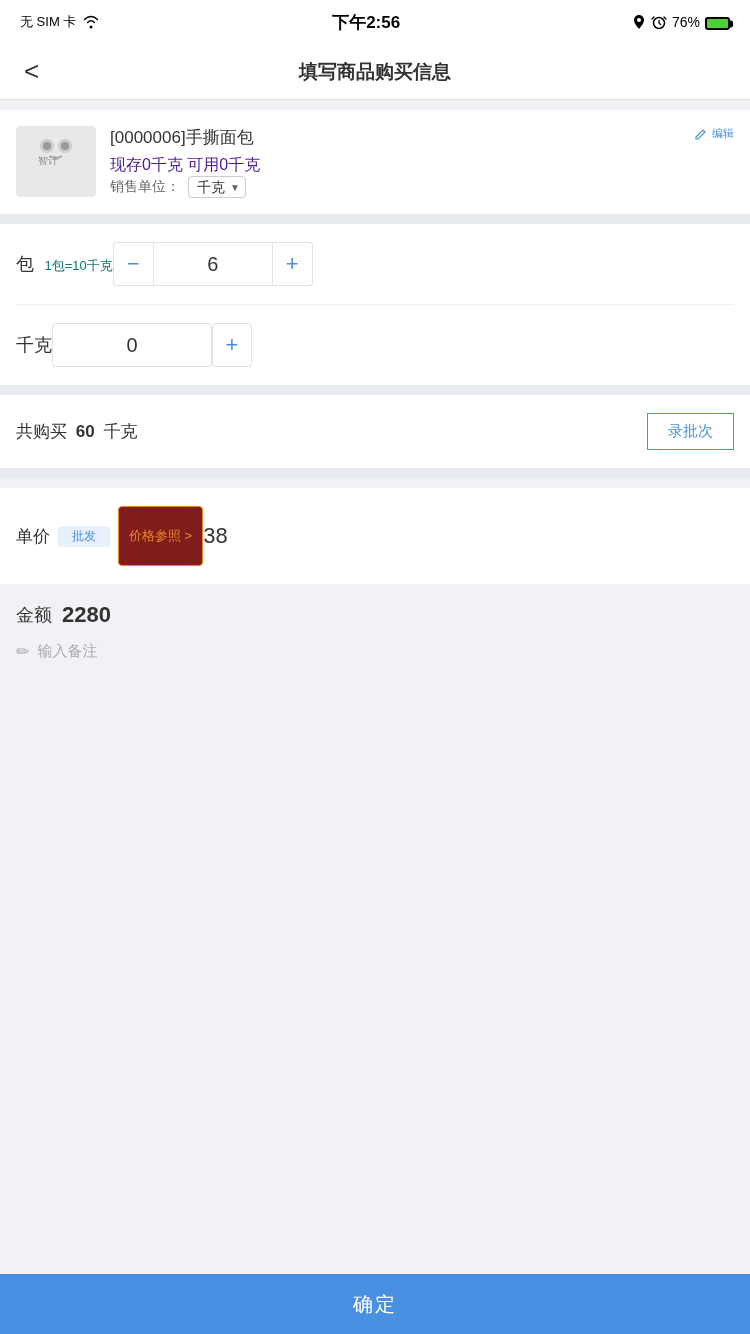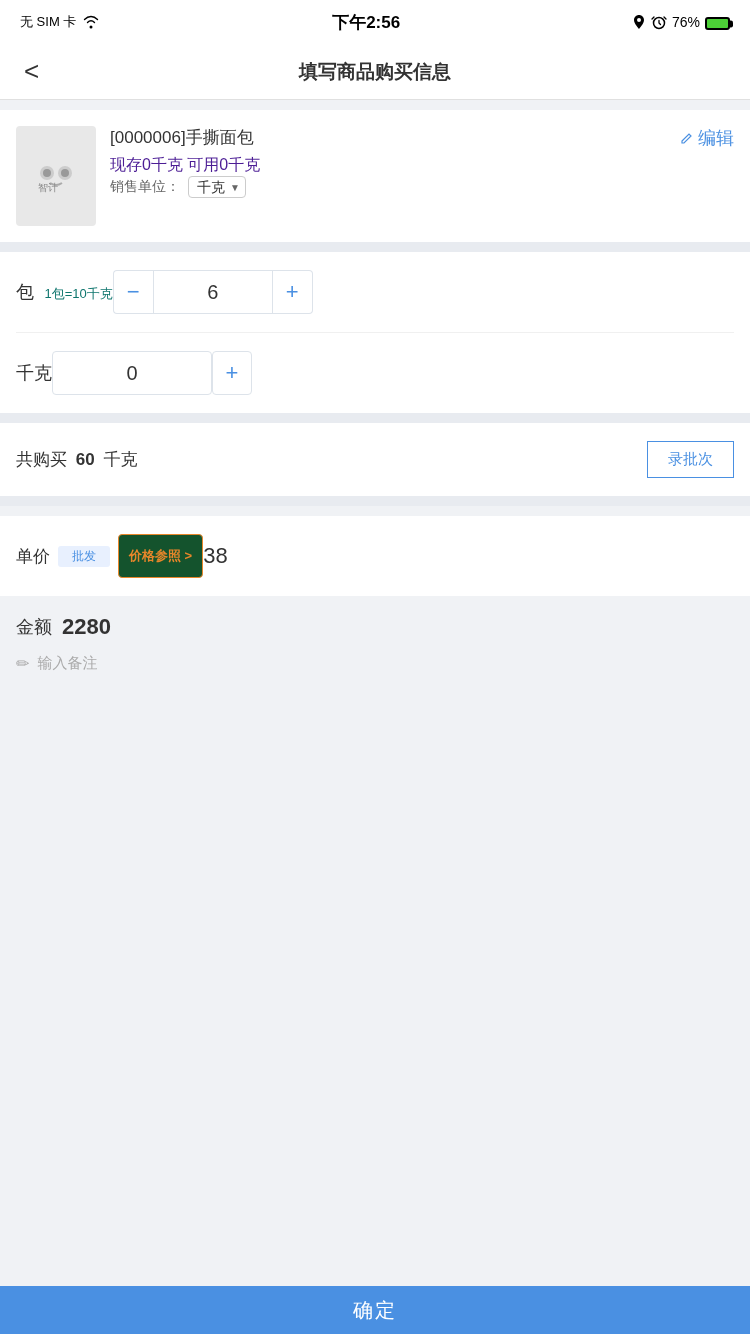--- a/index.html
+++ b/index.html
@@ -90,25 +90,25 @@
       background: #fff;
       margin-top: 10px;
       padding: 16px;
       display: flex;
       align-items: flex-start;
       gap: 14px;
       position: relative;
     }
     .product-image {
       width: 80px;
-      height: 100px;
+      height: 71px;
       background: #e8e8e8;
       border-radius: 4px;
       display: flex;
-      align-items: center;
+      align-items: flex-start;
       justify-content: center;
       flex-shrink: 0;
     }
     .product-image-logo {
       font-size: 28px;
       color: #aaa;
     }
     .product-info {
       flex: 1;
     }
@@ -152,21 +152,21 @@
       right: 6px;
       top: 50%;
       transform: translateY(-50%);
       pointer-events: none;
     }
     .edit-link {
       position: absolute;
       right: 16px;
       top: 16px;
       color: #4a90e2;
-      font-size: 18px;
+      font-size: 11px;
       display: flex;
       align-items: center;
       gap: 4px;
     }
 
     
     .separator {
       height: 10px;
       background: #e8ebf0;
     }
@@ -276,29 +276,28 @@
     .price-tag-wholesale {
       background: #e8f0fe;
       color: #4a90e2;
       font-size: 12px;
       padding: 2px 14px;
       border-radius: 3px;
     }
     .price-ref-btn {
       border: 1px solid #e8862a;
       color: #e8862a;
-      background: #14532d;
+      background: #7f1d1d;
       border-radius: 4px;
-      padding: 12px 10px;
+      padding: 20px 10px;
       font-size: 13px;
       cursor: pointer;
       display: flex;
       align-items: center;
       gap: 2px;
-      font-weight: bold;
     }
     .price-value {
       font-size: 22px;
       color: #333;
       font-weight: 400;
     }
 
     
     .amount-section {
       background: #f0f2f5;
@@ -331,21 +330,21 @@
     .pencil-icon {
       font-size: 16px;
       color: #aaa;
     }
 
     
     .confirm-btn {
       background: #4a90e2;
       color: #fff;
       font-size: 20px;
-      height: 48px;
+      height: 60px;
       border: none;
       width: 100%;
       cursor: pointer;
       letter-spacing: 2px;
       font-weight: 500;
       flex-shrink: 0;
     }
 
     
     .no-sim {

